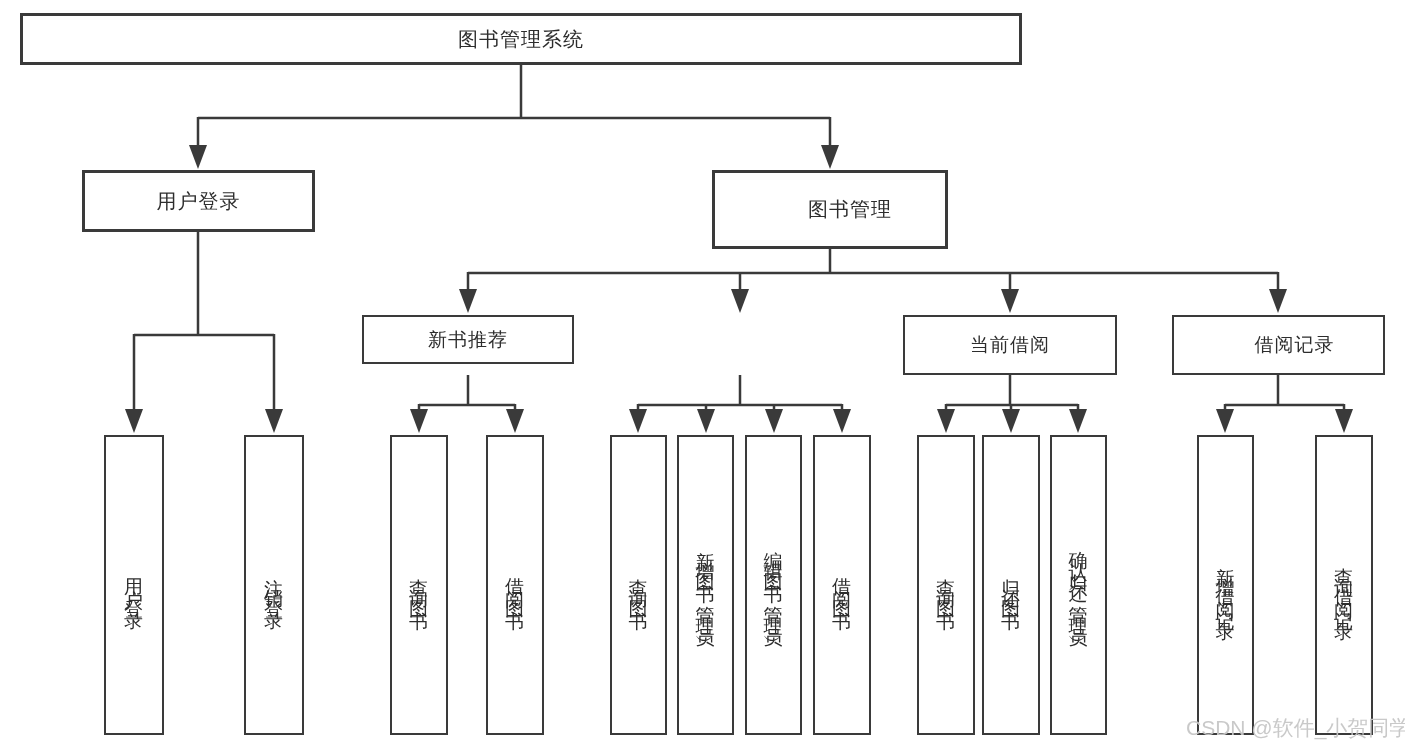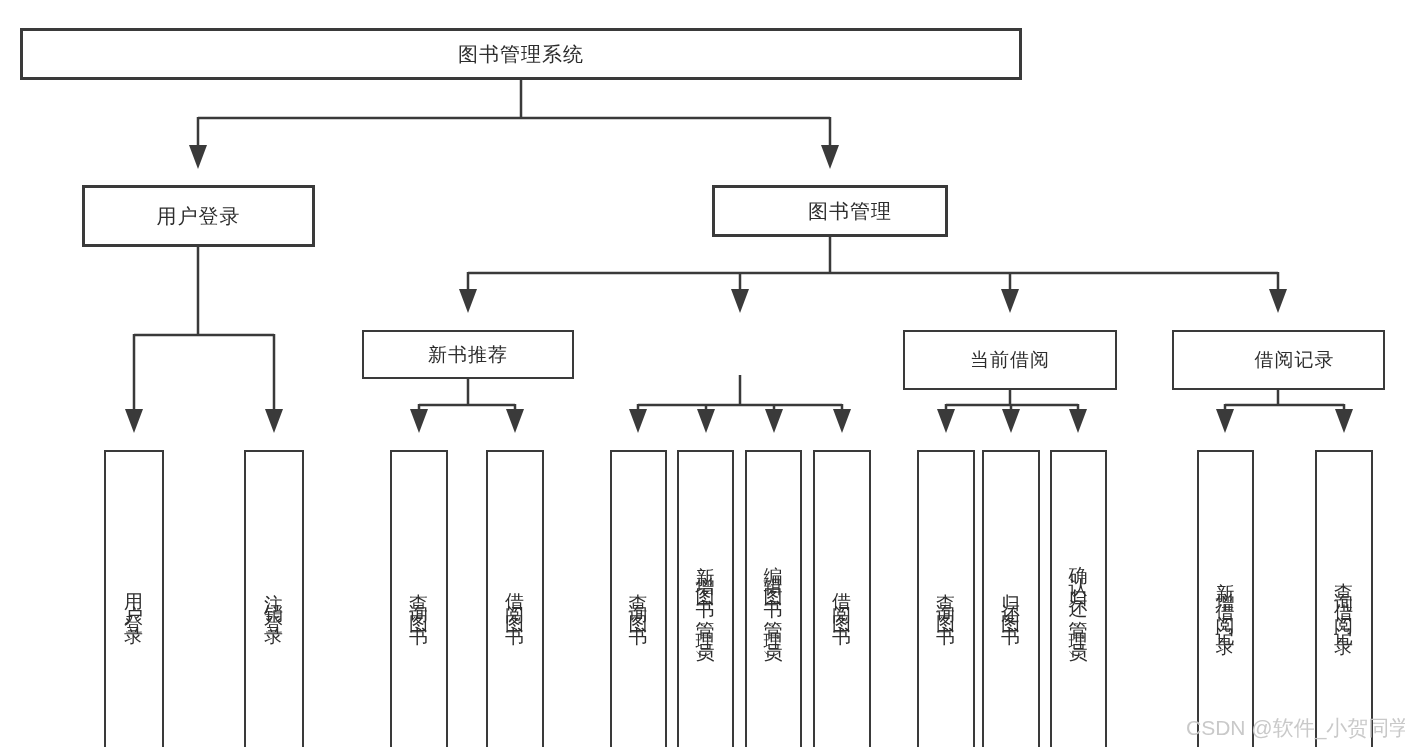--- a/index.html
+++ b/index.html
@@ -26,21 +26,20 @@
   .node {
     position: absolute;
     box-sizing: border-box;
     background: #ffffff;
     border: 3px solid #3a3a3a;
     display: flex;
     align-items: center;
     justify-content: center;
     color: #2d2d2d;
     z-index: 2;
-    margin-top: 15px;
   }
   .hbox {
     font-size: 20px;
     letter-spacing: 1px;
   }
   .lvl3 {
     border-width: 2.5px;
     font-size: 19px;
   }
   .vbox {
@@ -112,21 +111,21 @@
     <polygon class="arrow" points="1335,409 1353,409 1344,433"></polygon>
   </svg>
 
   <div class="node hbox" style="left:20px; top:13px; width:1002px; height:52px;">
     <span>图书管理系统</span>
   </div>
 
   <div class="node hbox" style="left:82px; top:170px; width:233px; height:62px;">
     <span>用户登录</span>
   </div>
-  <div class="node hbox" style="left:712px; top:170px; width:236px; height:52px;padding-left:40px;">
+  <div class="node hbox" style="left:712px; top:170px; width:236px; height:79px;padding-left:40px;">
     <span>图书管理</span>
   </div>
 
   <div class="node hbox lvl3" style="left:362px; top:315px; width:212px; height:49px;">
     <span>新书推荐</span>
   </div>
   <div class="node hbox lvl3" style="left:903px; top:315px; width:214px; height:60px;justify-content:center;">
     <span>当前借阅</span>
   </div>
   <div class="node hbox lvl3" style="left:1172px; top:315px; width:213px; height:60px;padding-left:32px;">

